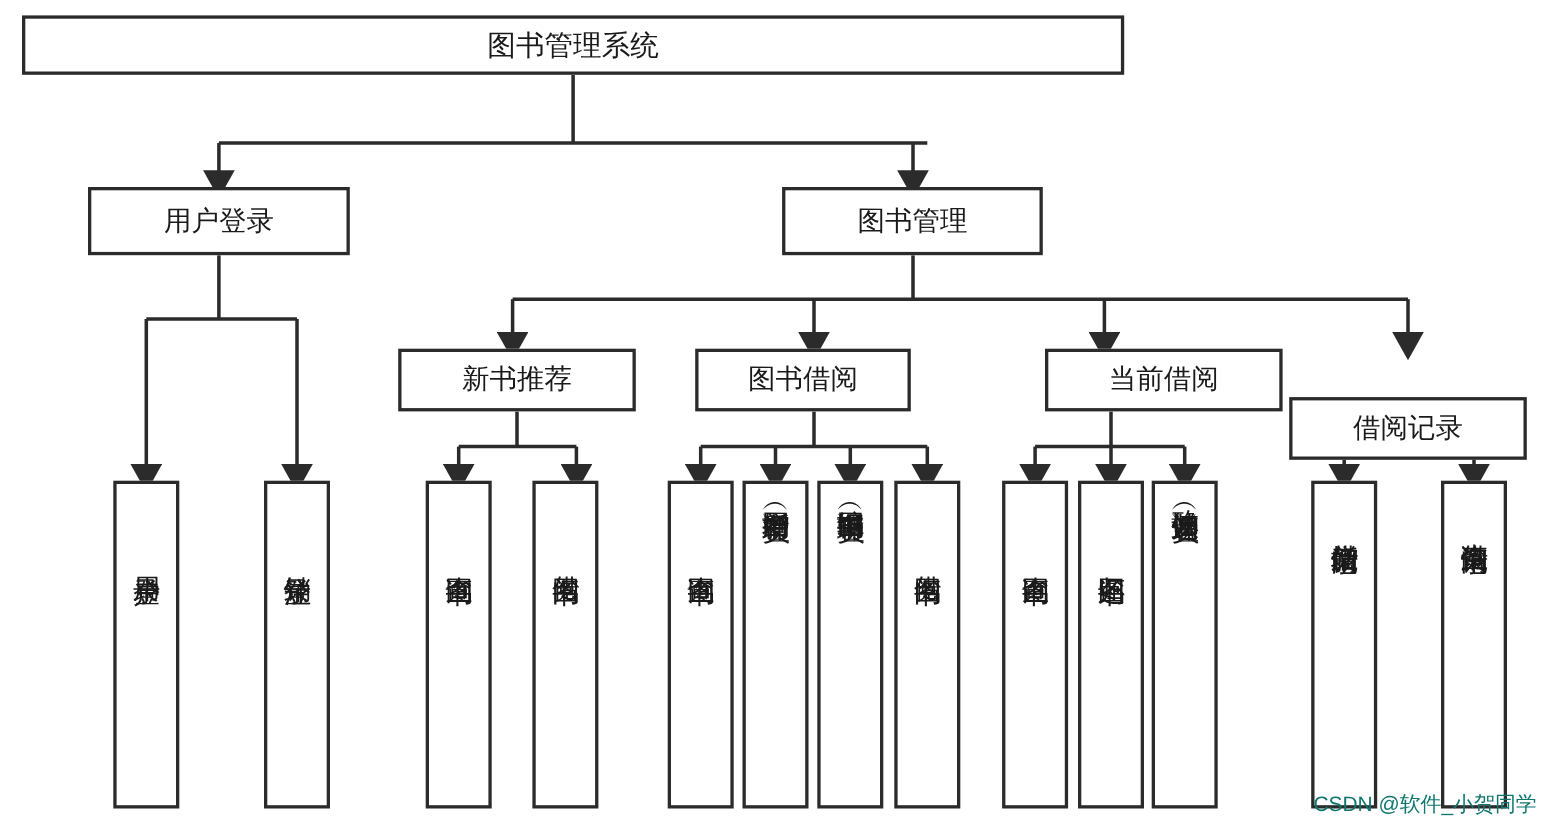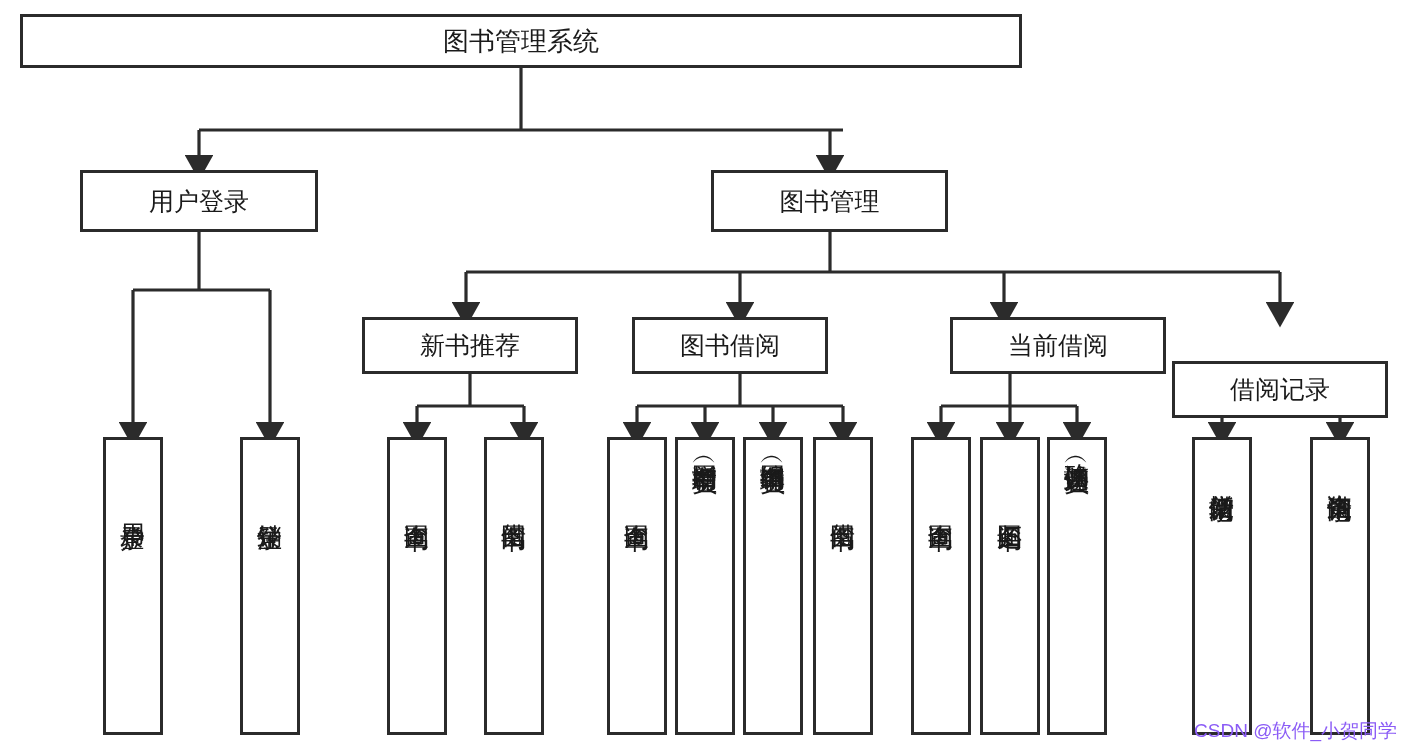--- a/index.html
+++ b/index.html
@@ -63,21 +63,21 @@
     margin-top: 30px;
   }
   .node.root .node-label {
     font-size: 26px;
   }
   #watermark {
     position: absolute;
     right: 8px;
     bottom: 3px;
     font-size: 19px;
-    color: #8b5cf6;
+    color: #0f766e;
     z-index: 9;
     white-space: nowrap;
     font-family: "Liberation Sans", "DejaVu Sans", sans-serif;
   }
 </style>
 </head>
 <body>
 
 <div id="canvas">
 

